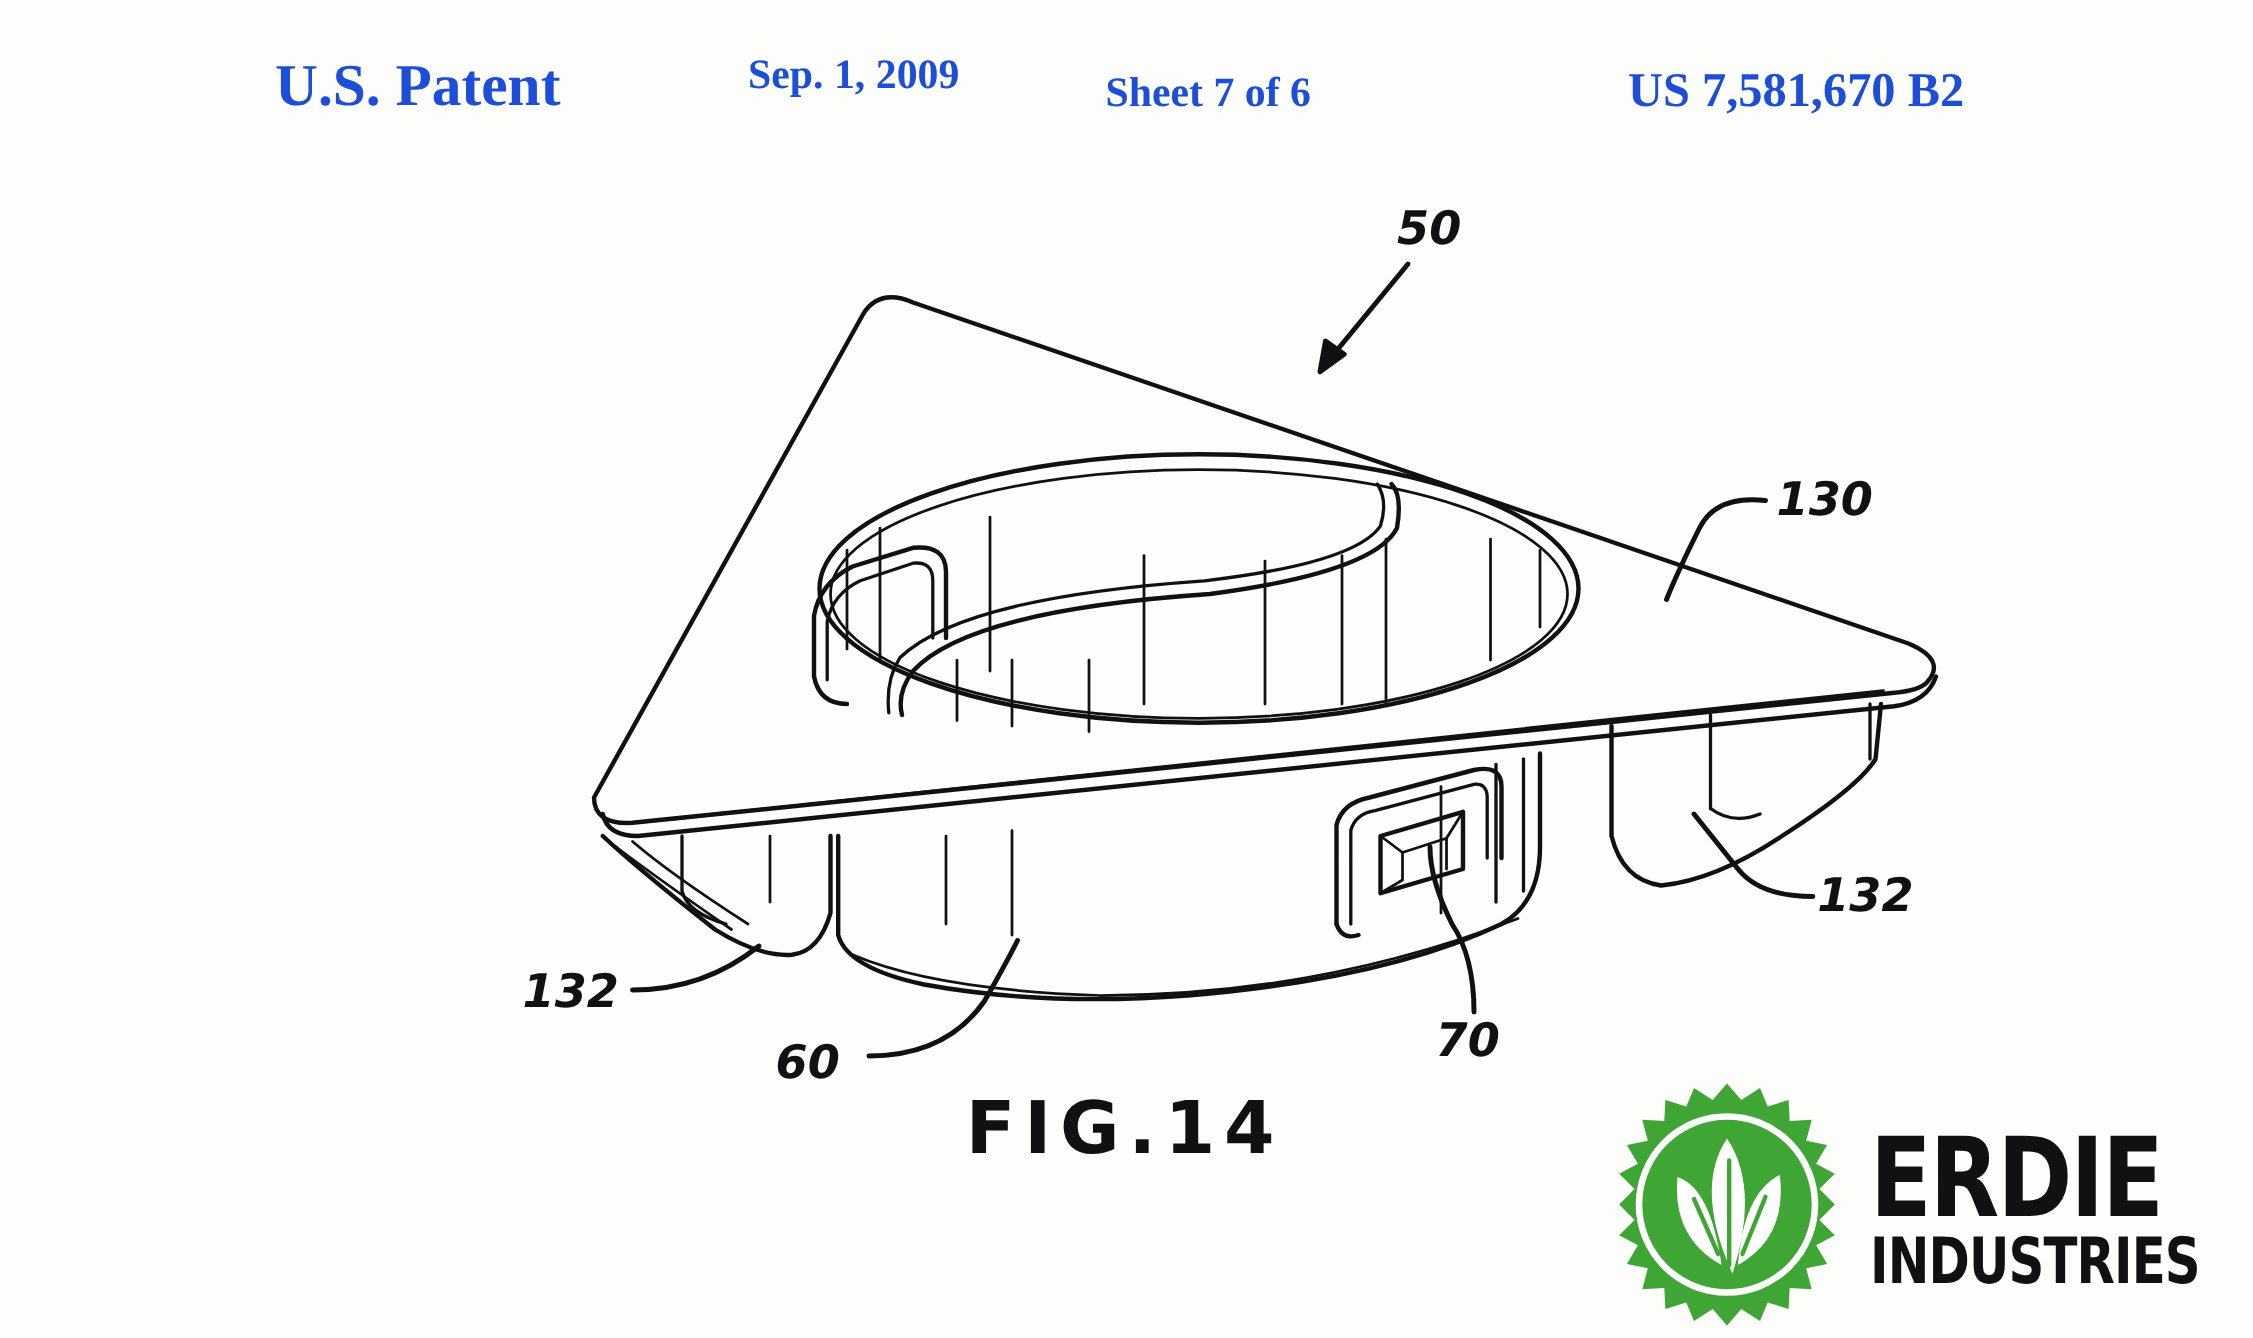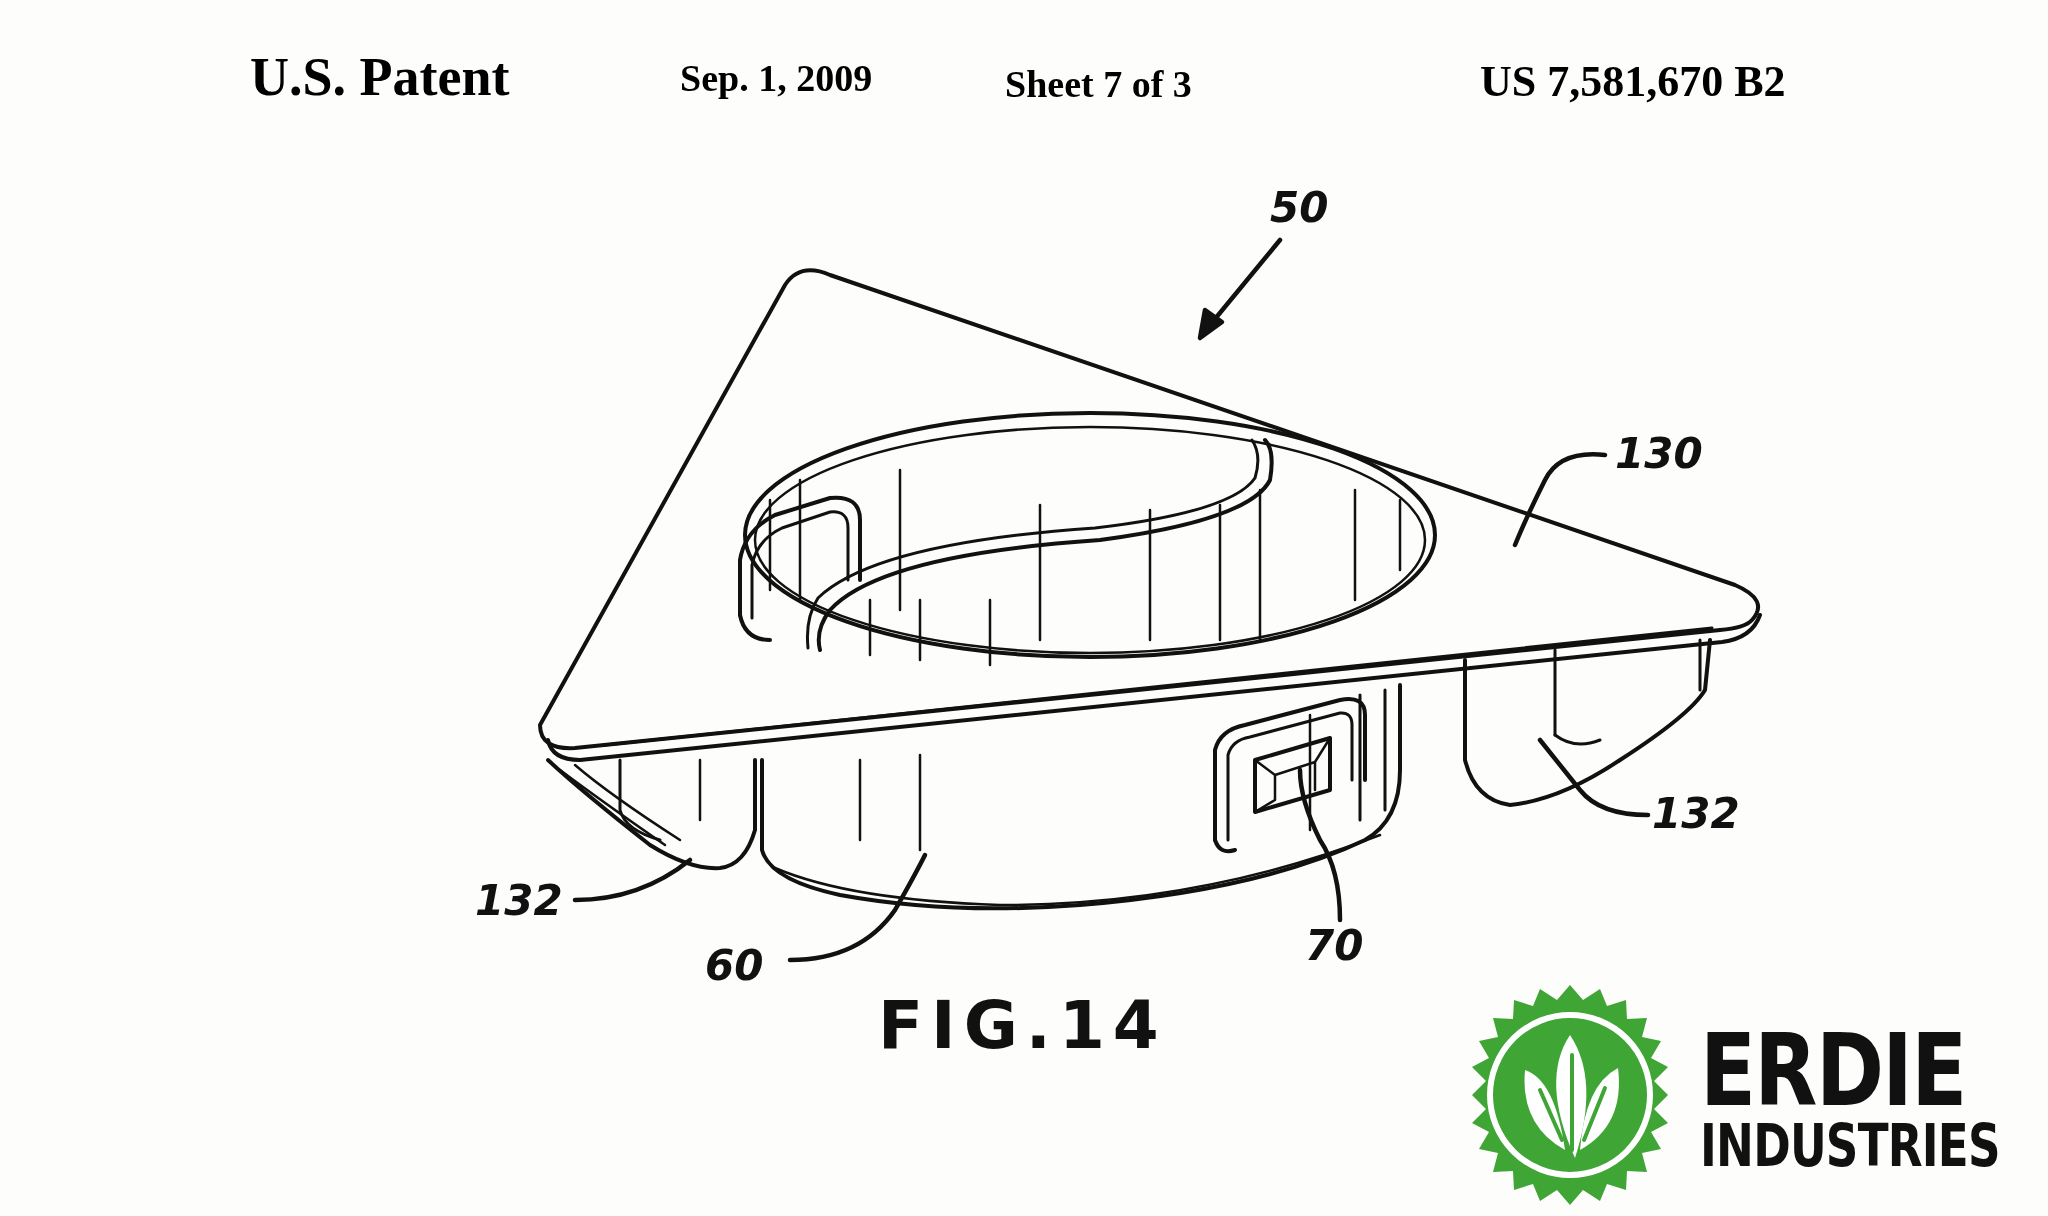--- a/index.html
+++ b/index.html
@@ -1,34 +1,34 @@
 <!DOCTYPE html>
 <html><head>
 <meta charset="utf-8">
 <style>
   html, body { margin:0; padding:0; }
   body { width:2048px; height:1216px; background:#fdfdfb; position:relative; overflow:hidden; font-family:"Liberation Serif", serif; color:#111; }
-  .hdr { position:absolute; top:48px; font-family:"Liberation Serif", serif; font-weight:bold; color:#000000; white-space:nowrap; }
+  .hdr { position:absolute; top:48px; font-family:"Liberation Serif", serif; font-weight:bold; color:#1d4ed8; white-space:nowrap; }
   .hdr-title { left:250px; font-size:54px; top:46px; }
-  .hdr-date { left:680px; font-size:38px; top:56px; }
+  .hdr-date { left:680px; font-size:38px; top:46px; }
   .hdr-sheet { left:1005px; font-size:38px; top:62px; }
   .hdr-num { left:1450px; font-size:44px; top:56px;margin-left:30px; }
   svg.drawing { position:absolute; left:0; top:0; }
   .ref { font-family:"DejaVu Sans", sans-serif; font-style:italic; font-weight:bold; font-size:42px; fill:#111; }
   .fig { font-family:"DejaVu Sans", sans-serif; font-weight:bold; font-size:66px; fill:#111; letter-spacing:8px; }
   .logo-text { position:absolute; font-family:"DejaVu Sans", sans-serif; font-weight:bold; color:#111; white-space:nowrap; transform-origin:left top; }
   .logo-main { left:1700px; top:1012px; font-size:100px; letter-spacing:-2px; transform:scaleX(0.82); }
   .logo-sub { left:1700px; top:1112px; font-size:58px; letter-spacing:-1px; transform:scaleX(0.78); }
 </style>
 </head>
 <body>
 
 <div class="hdr hdr-title">U.S. Patent</div>
 <div class="hdr hdr-date">Sep. 1, 2009</div>
-<div class="hdr hdr-sheet">Sheet 7 of 3</div>
+<div class="hdr hdr-sheet">Sheet 7 of 6</div>
 <div class="hdr hdr-num">US 7,581,670 B2</div>
 
 <svg class="drawing" width="2048" height="1216" viewBox="0 0 2048 1216" fill="none" stroke="#111" stroke-width="4" stroke-linecap="round" stroke-linejoin="round">
 
   <g>
     <path d="M785 285 Q800 262 830 275 L1735 585 Q1770 600 1752 620 Q1745 628 1720 630 L575 748 Q540 750 540 725 Z" stroke-width="4"></path>
 
     <path d="M548 740 Q552 760 580 760 L1722 642 Q1752 638 1760 615" stroke-width="4"></path>
     <path d="M605 745 L1712 628" stroke-width="3"></path>
   </g>

